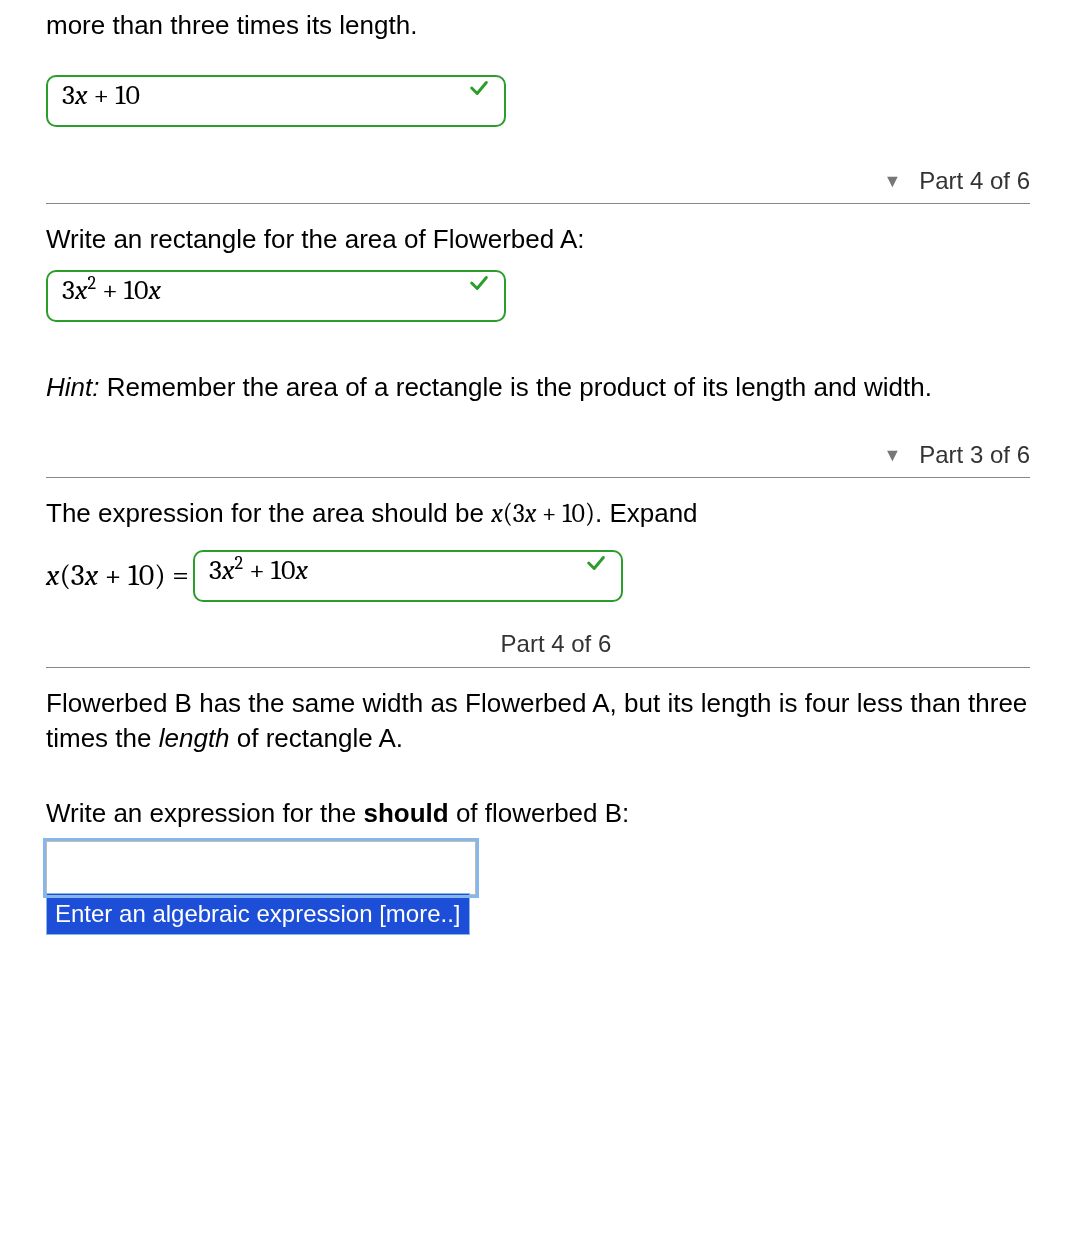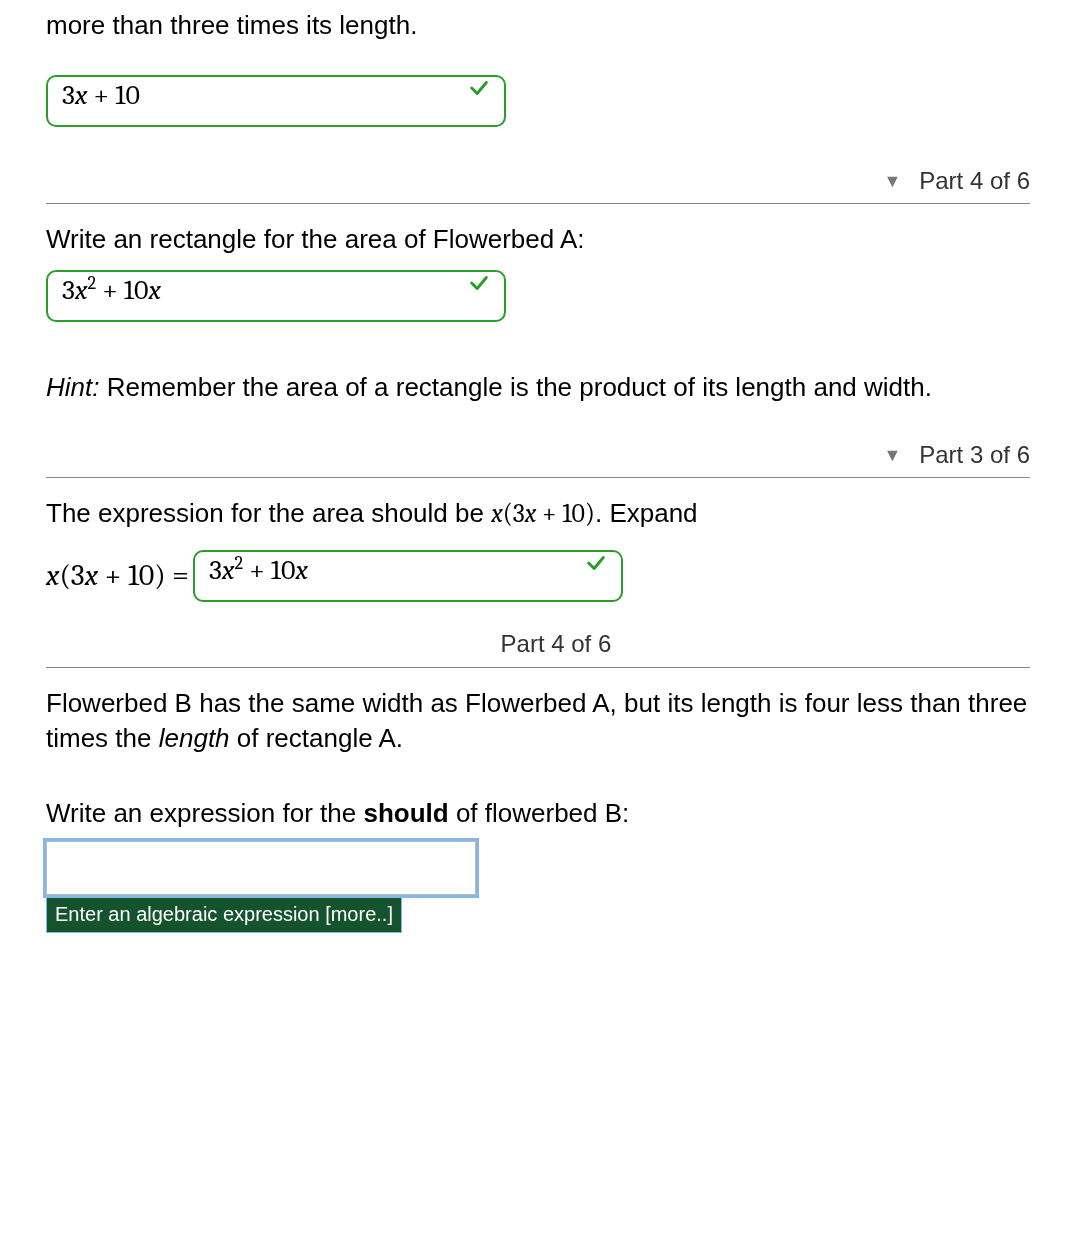--- a/index.html
+++ b/index.html
@@ -99,23 +99,23 @@
     width: 430px;
     height: 54px;
     box-sizing: border-box;
     background: #fff;
     border: 1px solid #bbb;
     outline: 3px solid #86b7e8;
     outline-offset: 0;
   }
   .helper-bar {
     display: inline-block;
-    background: #14532d;
+    background: #1d4ed8;
     color: #fff;
-    font-size: 20px;
+    font-size: 24px;
     padding: 4px 8px;
     border: 1px solid #86b7e8;
     border-top: 1px solid #86b7e8;
     margin-top: -2px;
   }
   .section-gap {
     margin-top: 50px;
   }
   .partb-block {
     margin-top: 16px;

